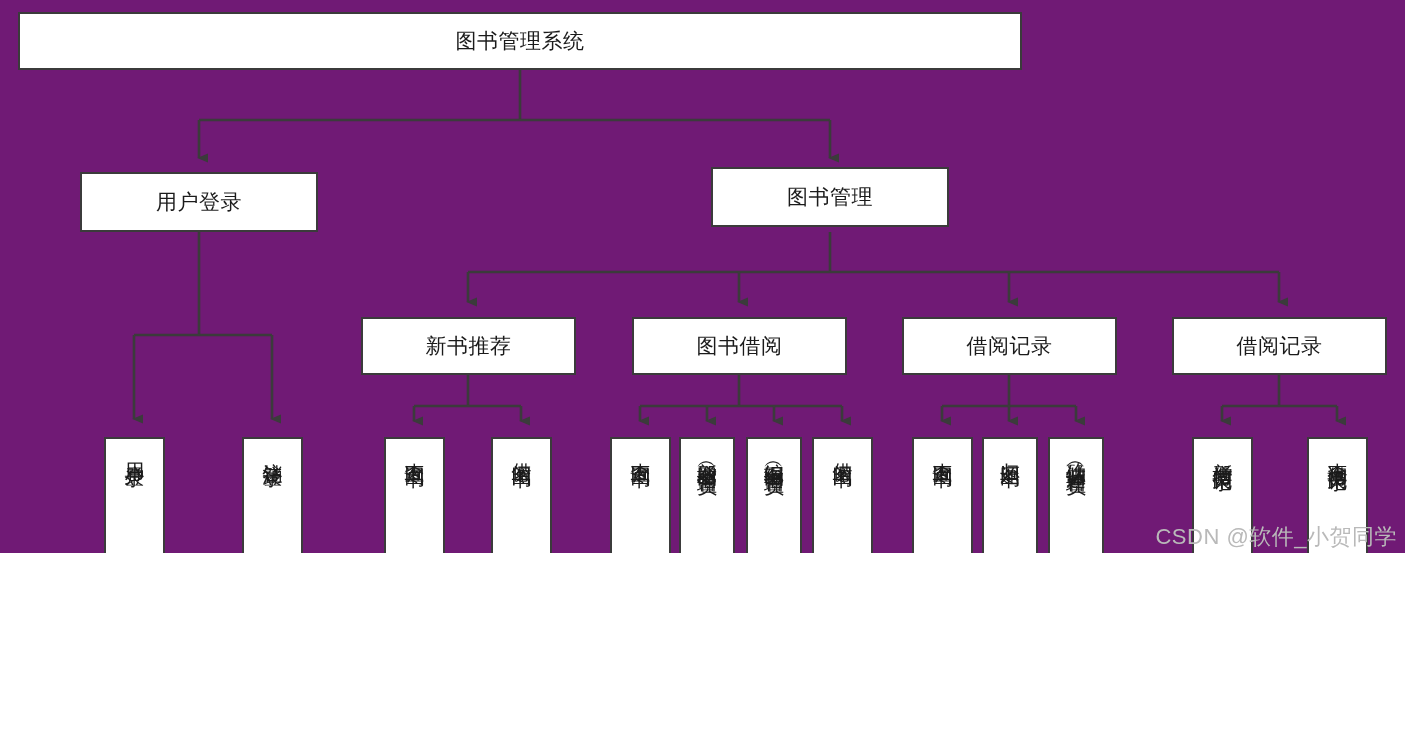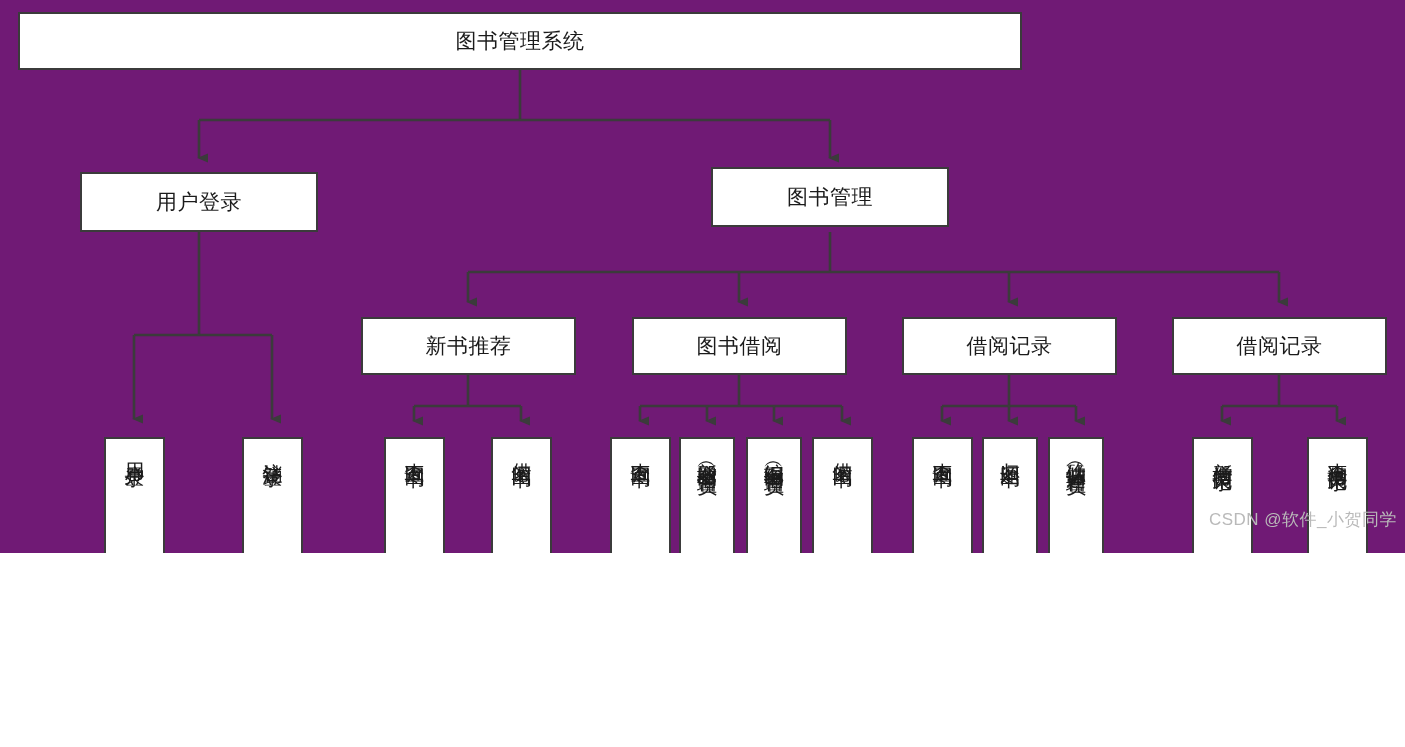--- a/index.html
+++ b/index.html
@@ -56,22 +56,22 @@
     writing-mode: vertical-rl;
     text-orientation: upright;
     font-size: 20px;
     line-height: 1.05;
     letter-spacing: 2px;
     white-space: nowrap;
   }
   #watermark {
     position: absolute;
     right: 8px;
-    bottom: 22px;
-    font-size: 17px;
+    bottom: 1px;
+    font-size: 22px;
     color: #b9b9b9;
     letter-spacing: 0.5px;
     z-index: 3;
     white-space: nowrap;
   }
 </style>
 </head>
 <body>
 
 <div id="canvas">

